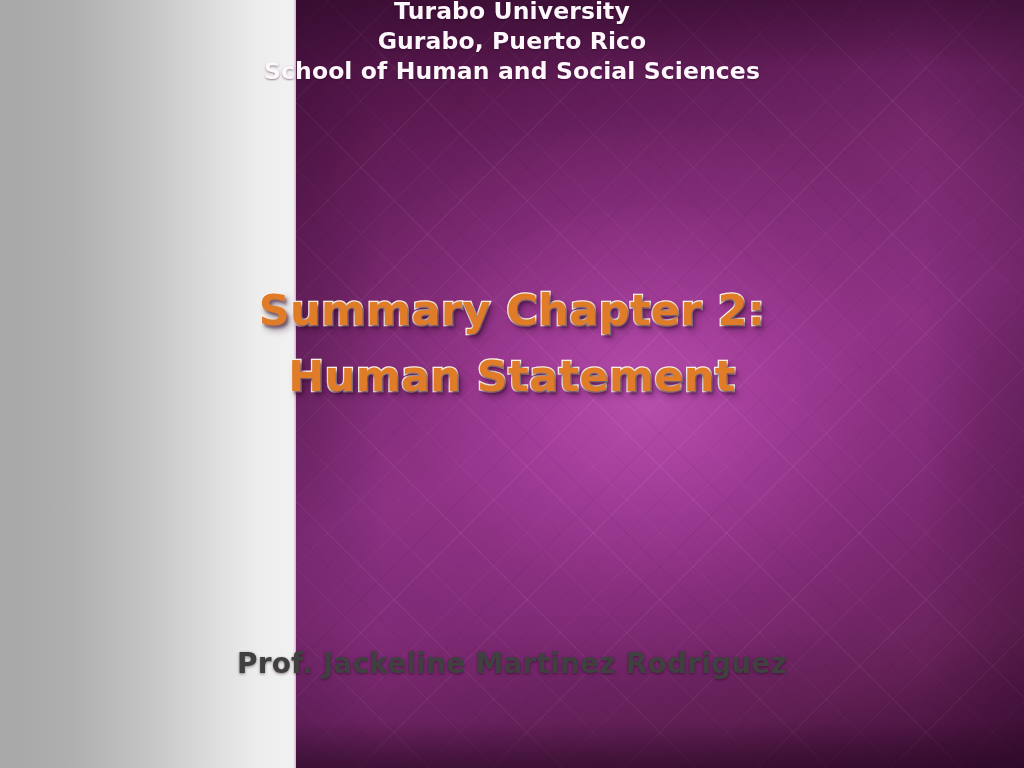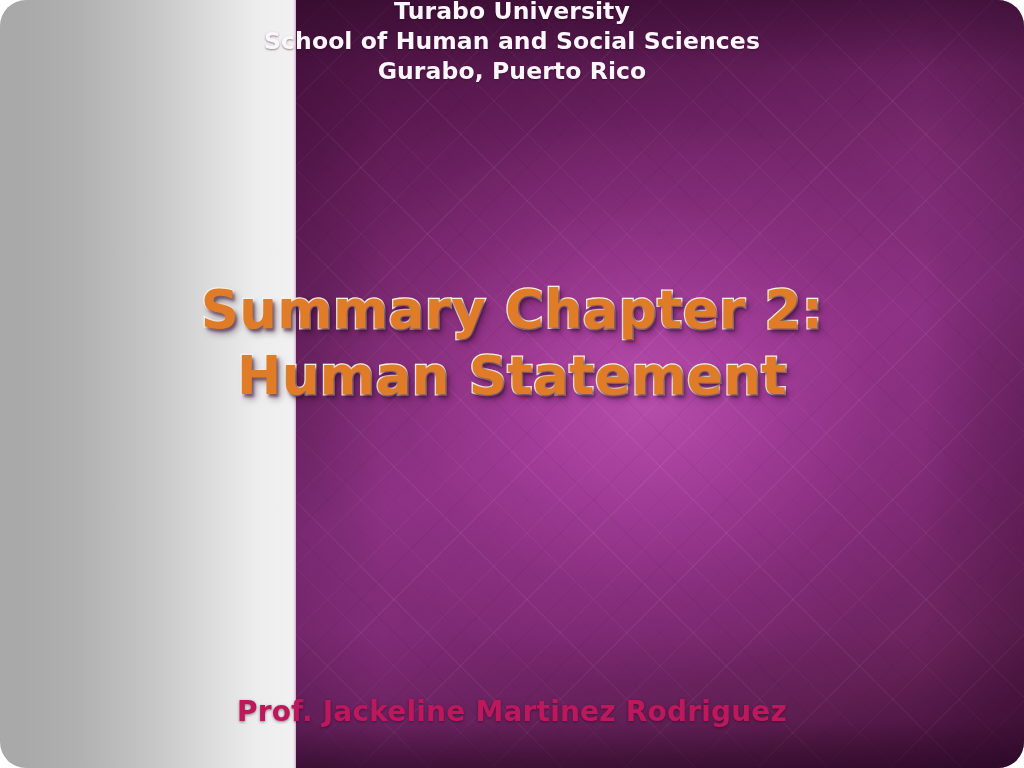--- a/index.html
+++ b/index.html
@@ -12,21 +12,20 @@
     font-family: "Liberation Sans", sans-serif;
   }
 
   
   .slide {
     position: relative;
     width: 1024px;
     height: 768px;
     overflow: hidden;
     background: #ffffff;
-    border-radius: 26px;
   }
 
   
   .left-panel {
     position: absolute;
     left: 0;
     top: 0;
     width: 293px;
     height: 768px;
     background: linear-gradient(to right,
@@ -148,21 +147,21 @@
   .title-block {
     position: absolute;
     left: 0;
     right: 0;
     top: 277px;
     text-align: center;
     padding: 0 10px;
   }
   .title-line {
     font-family: "DejaVu Sans", sans-serif;
-    font-size: 53px;
+    font-size: 43px;
     font-weight: bold;
     line-height: 66px;
     letter-spacing: 0.4px;
     color: #e07b28;
     white-space: nowrap;
     -webkit-text-stroke: 2.6px #fbf3e9;
     paint-order: stroke fill;
     text-shadow:
       2px 3px 3px rgba(48, 10, 42, 0.55),
       4px 5px 7px rgba(40, 8, 36, 0.35);
@@ -171,50 +170,49 @@
   
   .author-block {
     position: absolute;
     left: 0;
     right: 0;
     top: 645px;
     text-align: center;
     padding: 0 28px;
   }
   .author-line {
-    color: #be185d;
+    color: #404040;
     font-family: "DejaVu Sans", sans-serif;
     font-size: 28px;
     font-weight: bold;
     line-height: 38px;
     letter-spacing: 0.2px;
     text-shadow: 0 1px 3px rgba(30, 5, 28, 0.5);
     white-space: nowrap;
-    margin-top: 48px;
   }
 </style>
 </head>
 <body>
 
 <div class="slide">
 
   <div class="left-panel"></div>
   <div class="panel-divider"></div>
 
   <div class="stage">
     <div class="stage-texture"></div>
     <div class="stage-vignette"></div>
   </div>
 
   <div class="content">
 
     <div class="header-block">
       <div class="header-line">Turabo University</div>
+      <div class="header-line">Gurabo, Puerto Rico</div>
       <div class="header-line">School of Human and Social Sciences</div>
-      <div class="header-line">Gurabo, Puerto Rico</div>
     </div>
 
     <div class="title-block">
       <div class="title-line">Summary Chapter 2:</div>
       <div class="title-line">Human Statement</div>
     </div>
 
     <div class="author-block">
       <div class="author-line">Prof. Jackeline Martinez Rodriguez</div>
     </div>

